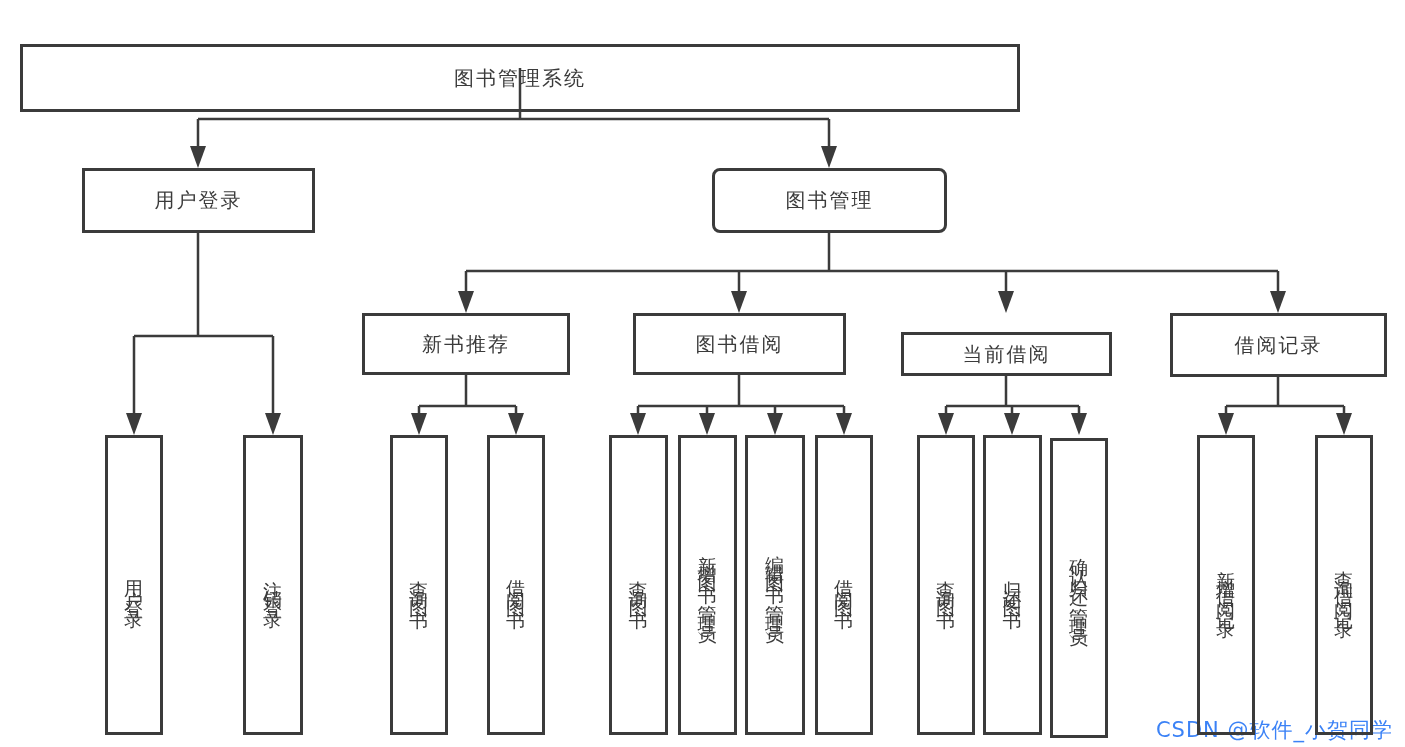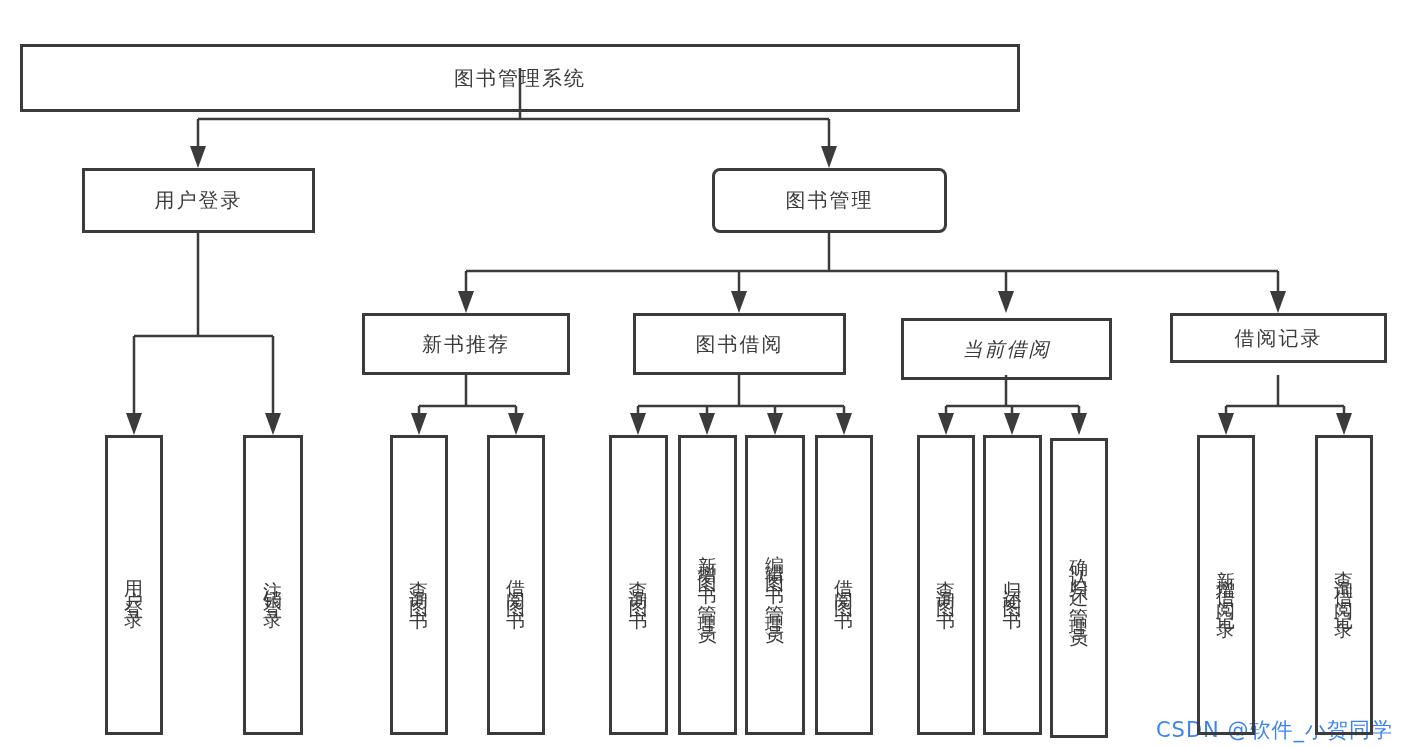--- a/index.html
+++ b/index.html
@@ -100,22 +100,22 @@
 
   <div class="watermark">CSDN @软件_小贺同学</div>
 
   <div class="node" style="left:20px; top:13px; width:1000px; height:68px;margin-top:31px;">图书管理系统</div>
 
   <div class="node" style="left:82px; top:168px; width:233px; height:65px;">用户登录</div>
   <div class="node" style="left:712px; top:168px; width:235px; height:65px;border-radius:8px;">图书管理</div>
 
   <div class="node" style="left:633px; top:313px; width:213px; height:62px;">图书借阅</div>
   <div class="node" style="left:362px; top:313px; width:208px; height:62px;">新书推荐</div>
-  <div class="node" style="left:901px; top:318px; width:211px; height:62px;font-style:italic;">当前借阅</div>
-  <div class="node" style="left:1170px; top:313px; width:217px; height:50px;">借阅记录</div>
+  <div class="node" style="left:901px; top:332px; width:211px; height:44px;">当前借阅</div>
+  <div class="node" style="left:1170px; top:313px; width:217px; height:64px;">借阅记录</div>
 
   <div class="node leaf" style="left:105px; top:435px; width:58px; height:300px;">
     <span class="vtext">用户登录</span>
   </div>
   <div class="node leaf" style="left:243px; top:435px; width:60px; height:300px;">
     <span class="vtext">注销登录</span>
   </div>
 
   <div class="node leaf" style="left:390px; top:435px; width:58px; height:300px;">
     <span class="vtext">查询图书</span>

